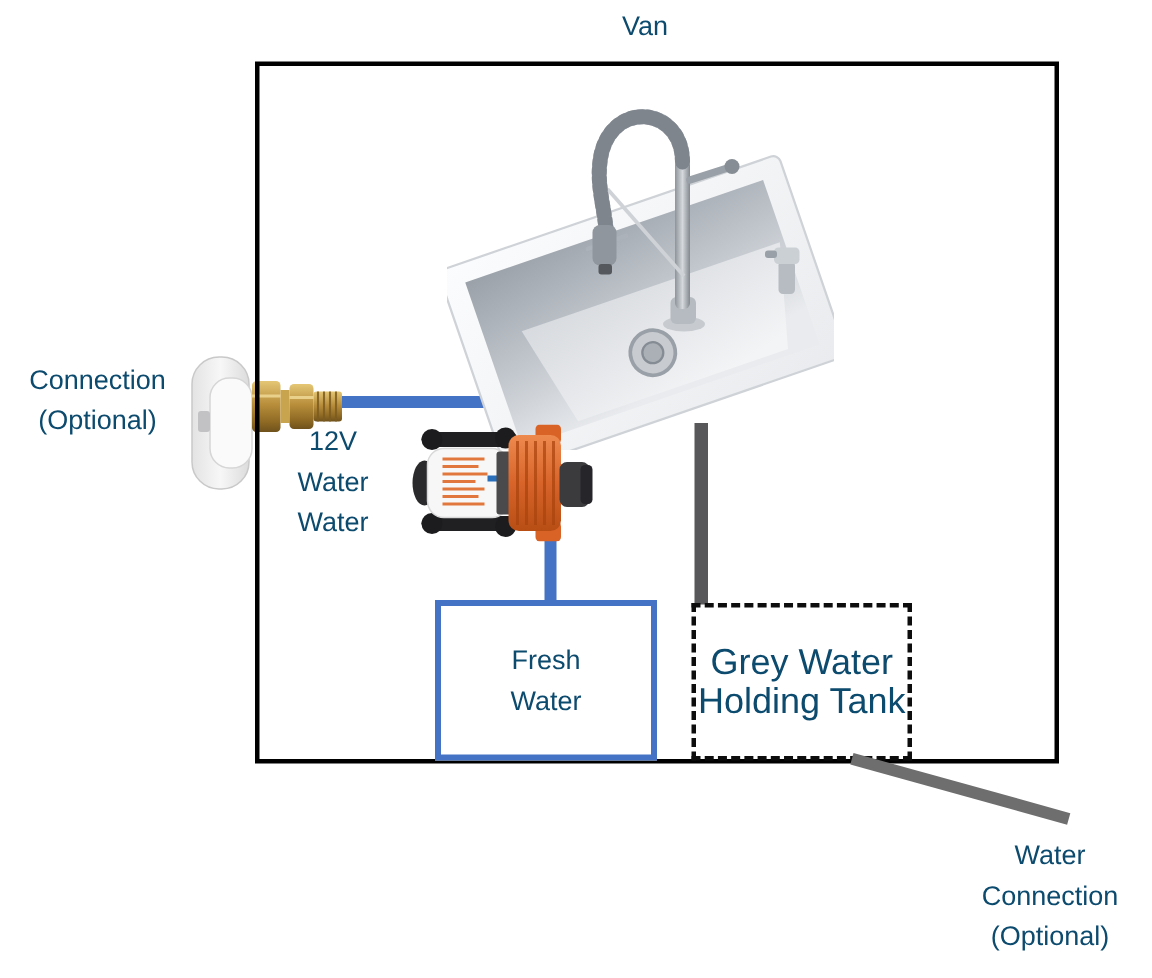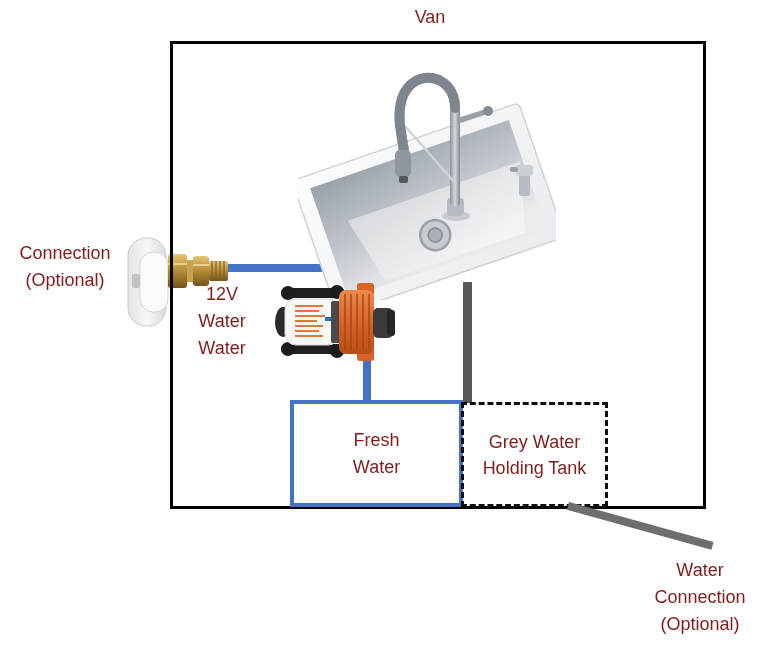--- a/index.html
+++ b/index.html
@@ -1,29 +1,29 @@
 <!DOCTYPE html>
 <html style="--fresh-pipe: #4472C4; --grey-pipe: #58585a; --sewer-pipe: #6e6e6e; --outline: #000000; --fresh-water-box-border: #4472C4;"><head>
 <meta charset="utf-8">
 <style>
   html,body{margin:0;padding:0;background:#ffffff;}
   .stage{position:relative;width:768px;height:652px;background:#ffffff;overflow:hidden;
-         font-family:"Liberation Sans",sans-serif;color:#7f1d1d;}
+         font-family:"Liberation Sans",sans-serif;color:#0c4a6e;}
   .label{position:absolute;text-align:center;font-size:18px;line-height:27px;z-index:4;}
   .label span{display:block;}
   .van-box{position:absolute;left:170px;top:41px;width:536px;height:468px;
            border:3px solid var(--outline,#000);box-sizing:border-box;background:transparent;z-index:2;}
-  .fresh-box{position:absolute;left:290px;top:400px;width:173px;height:107px;box-sizing:border-box;
+  .fresh-box{position:absolute;left:290px;top:400px;width:148px;height:107px;box-sizing:border-box;
              border:4px solid var(--fresh-water-box-border,#4472C4);background:#fff;z-index:2;
              display:flex;flex-direction:column;align-items:center;justify-content:center;
              font-size:18px;line-height:27px;}
   .grey-box{position:absolute;left:461px;top:402px;width:147px;height:105px;box-sizing:border-box;
             border:3px dashed #0d0d0d;background:transparent;z-index:2;
             display:flex;flex-direction:column;align-items:center;justify-content:center;
-            font-size:18px;line-height:26px;}
+            font-size:24px;line-height:26px;}
   .pipe{position:absolute;z-index:1;}
   .pipe-blue{background:var(--fresh-pipe,#4472C4);}
   .pipe-grey{background:var(--grey-pipe,#58585a);}
   .pipe-h{left:222px;top:264px;width:146px;height:8px;}
   .pipe-v{left:363px;top:227px;width:8px;height:174px;}
   .pipe-drain{left:463px;top:282px;width:9px;height:121px;}
   .sewer-line{position:absolute;left:569px;top:502px;width:150px;height:8px;z-index:3;
               background:var(--sewer-pipe,#6e6e6e);transform:rotate(15.5deg);transform-origin:left top;}
   .img{position:absolute;z-index:3;}
   .img-city{left:124px;top:226px;z-index:1;}

